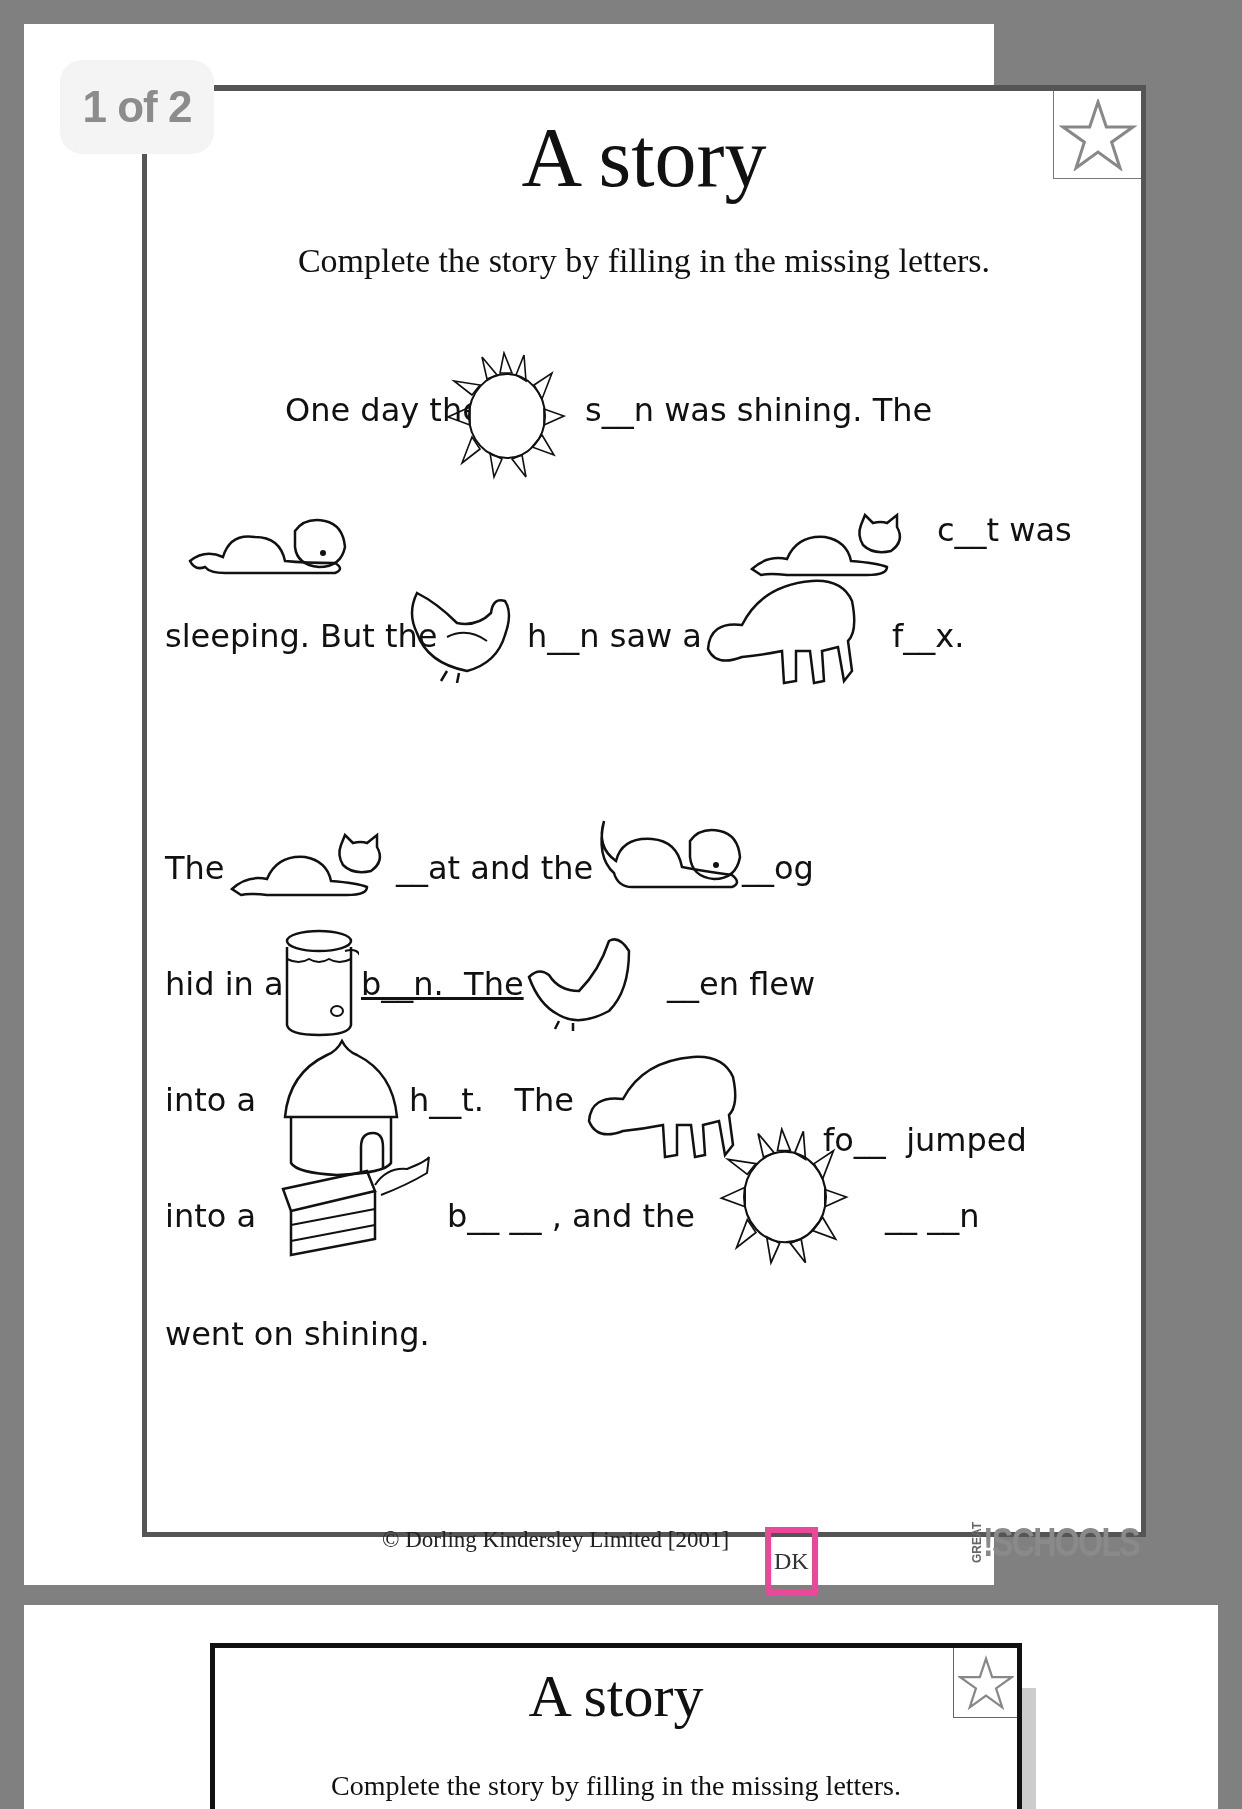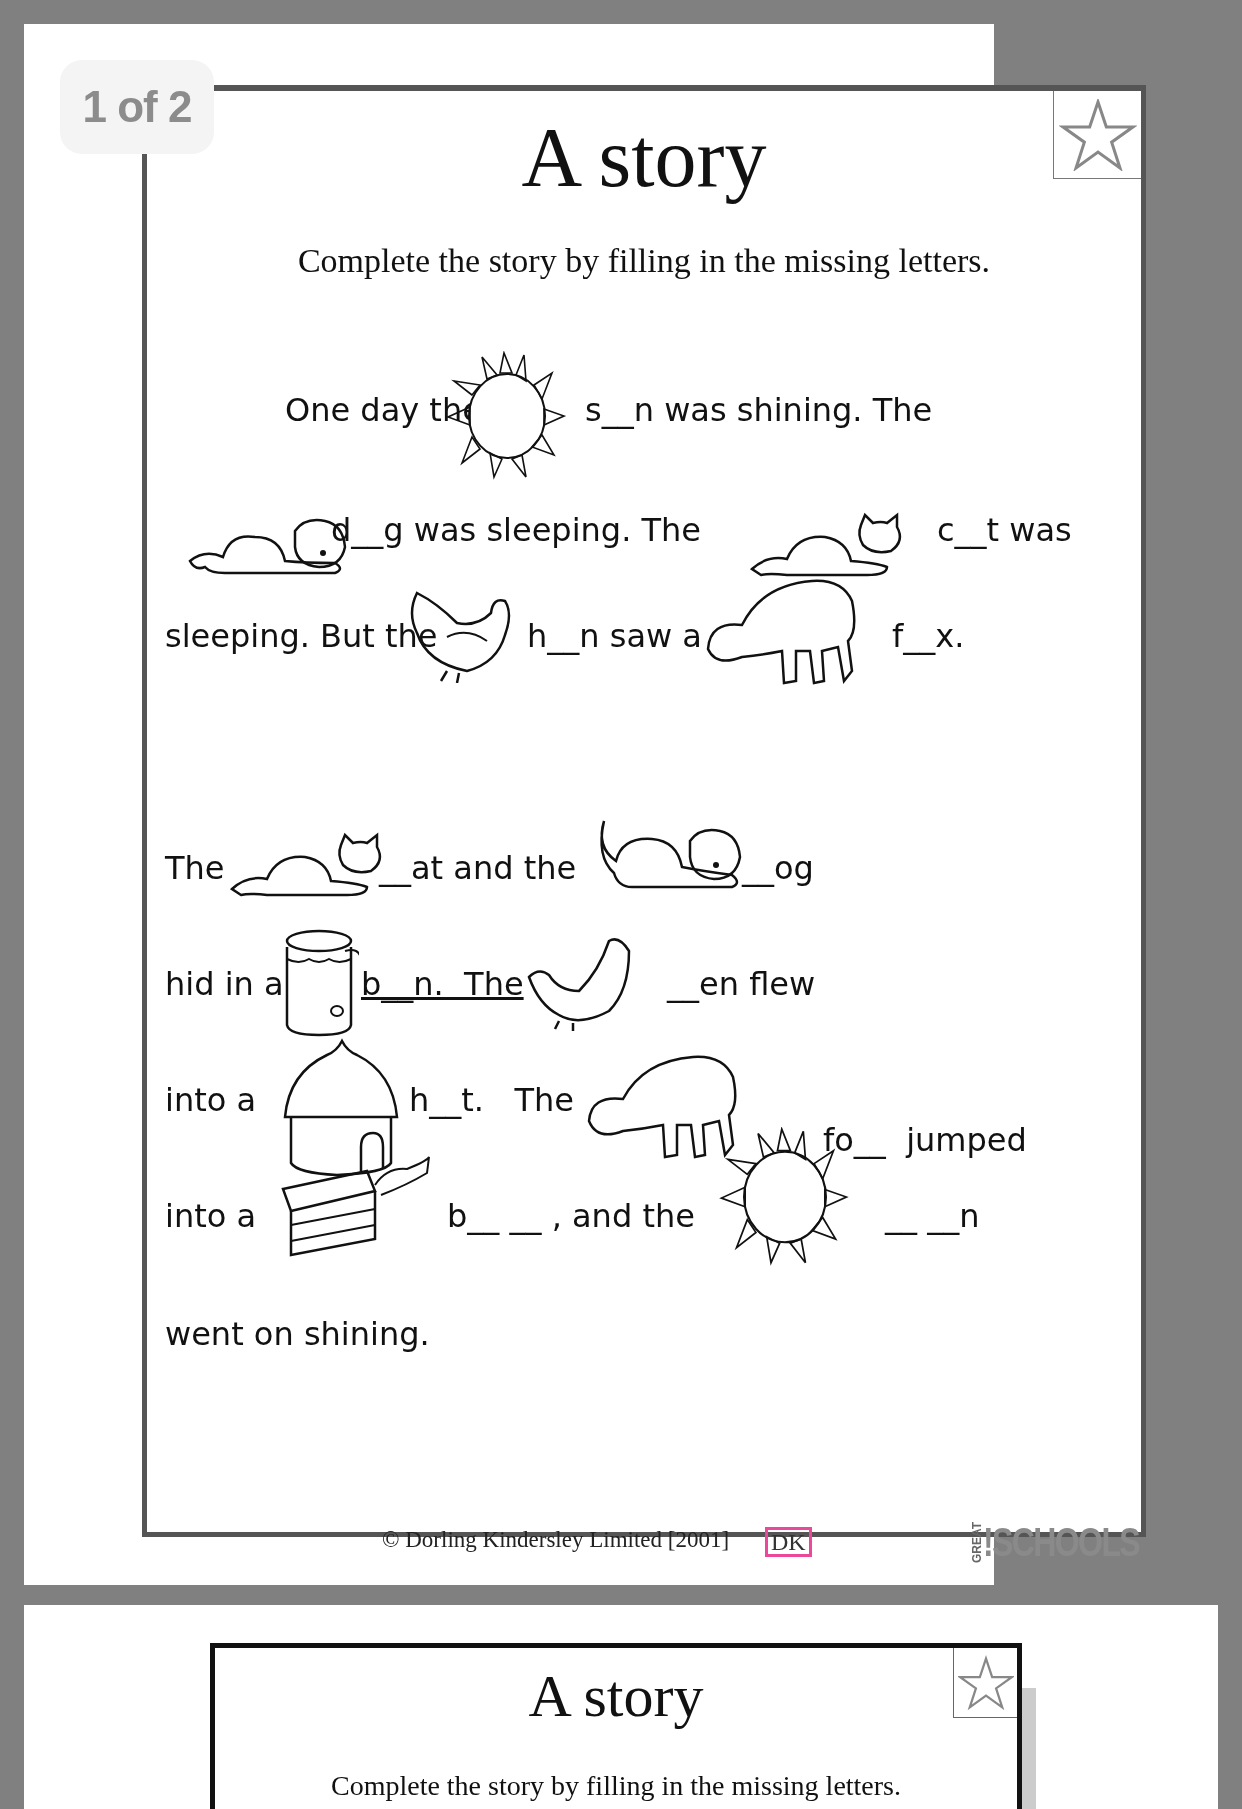--- a/index.html
+++ b/index.html
@@ -8,21 +8,21 @@
   .page1 { left:24px; top:24px; width:970px; height:1561px; }
   .page2 { left:24px; top:1605px; width:1194px; height:204px; }
   .badge { position:absolute; left:60px; top:60px; width:154px; height:94px; background:#f4f4f4; border-radius:22px; color:#8c8c8c; font-family:"Liberation Sans", sans-serif; font-size:44px; font-weight:bold; display:flex; align-items:center; justify-content:center; letter-spacing:-1px; z-index:3; }
   .frame { position:absolute; left:118px; top:61px; width:1004px; height:1452px; border:5px solid #555; border-top-width:6px; box-sizing:border-box; background:#fff; }
   .star-box { position:absolute; right:0px; top:0px; width:88px; height:88px; border-left:1.5px solid #777; border-bottom:1.5px solid #777; box-sizing:border-box; display:flex; align-items:center; justify-content:center; }
   .title { position:absolute; left:0; right:0; top:18px; text-align:center; font-size:84px; color:#111; font-family:"Liberation Serif", serif; }
   .instr { position:absolute; left:0; right:0; top:150px; text-align:center; font-size:34px; line-height:40px; color:#111; }
   .story-line { position:absolute; font-family:"DejaVu Sans", sans-serif; font-size:32px; color:#111; white-space:pre; letter-spacing:0px; }
   .pic { position:absolute; }
   .footer-copy { position:absolute; left:382px; top:1527px; font-size:23px; color:#222; }
-  .dk { position:absolute; left:765px; top:1527px; font-family:"Liberation Serif", serif; font-size:24px; color:#333; border:3px solid #ec4899; padding:0 3px; line-height:24px; }
+  .dk { position:absolute; left:765px; top:1527px; font-family:"Liberation Serif", serif; font-size:24px; color:#333; border:6px solid #ec4899; padding:16px 3px; line-height:24px; }
   .gs { position:absolute; left:971px; top:1520px; display:flex; align-items:center; color:#888; }
   .gs-great { writing-mode:vertical-rl; transform:rotate(180deg); font-family:"Liberation Sans", sans-serif; font-size:12px; font-weight:bold; color:#666; line-height:12px; }
   .gs-schools { font-family:"Liberation Sans", sans-serif; font-weight:bold; font-size:40px; color:#8a8a8a; letter-spacing:-2px; transform:scaleX(0.8); transform-origin:left center; }
   .frame2 { position:absolute; left:186px; top:38px; width:812px; height:200px; border:5px solid #111; box-sizing:border-box; background:#fff; }
   .frame2-shadow { position:absolute; left:998px; top:83px; width:14px; height:140px; background:#ccc; }
   .title2 { position:absolute; left:0; right:0; top:14px; text-align:center; font-size:60px; color:#111; }
   .instr2 { position:absolute; left:0; right:0; top:122px; text-align:center; font-size:28px; color:#111; }
   .star-box2 { position:absolute; right:0; top:0; width:64px; height:70px; border-left:1.5px solid #666; border-bottom:1.5px solid #666; box-sizing:border-box; display:flex; align-items:center; justify-content:center; }
 </style>
 </head>
@@ -59,21 +59,20 @@
           <polygon points="30,44 12,30 38,34"></polygon>
       </g>
     </svg>
     <span class="story-line" style="left:438px;top:300px;">s__n was shining. The</span>
 
     <svg class="pic" style="left:38px;top:420px;" width="170" height="70" viewBox="0 0 170 70">
       <path d="M5,50 Q20,38 38,46 Q45,22 70,26 Q95,26 100,50 Q120,52 150,52 Q160,58 150,62 L40,62 Q25,62 20,56 Q10,60 5,50 Z" fill="none" stroke="#111" stroke-width="2.5"></path>
       <path d="M110,20 Q120,6 140,10 Q158,14 160,36 Q156,56 134,56 Q112,54 110,36 Z" fill="none" stroke="#111" stroke-width="2.5"></path>
       <circle cx="138" cy="42" r="3" fill="#111"></circle>
     </svg>
-    <span class="story-line" style="left:184px;top:420px;">d__g was sleeping. The</span>
     <svg class="pic" style="left:600px;top:420px;" width="160" height="70" viewBox="0 0 160 70">
       <path d="M5,58 Q20,44 40,48 Q50,24 78,26 Q100,30 104,50 Q130,52 140,56 Q140,64 120,64 L40,64 Q22,62 14,64 Z" fill="none" stroke="#111" stroke-width="2.5"></path>
       <path d="M114,14 L118,4 L126,12 Q134,10 140,12 L150,4 L150,16 Q158,30 144,40 Q126,44 116,34 Q110,24 114,14 Z" fill="none" stroke="#111" stroke-width="2.5"></path>
     </svg>
     <span class="story-line" style="left:790px;top:420px;text-align:right;">c__t was</span>
 
     <span class="story-line" style="left:18px;top:526px;">sleeping. But the</span>
     <svg class="pic" style="left:250px;top:492px;" width="130" height="100" viewBox="0 0 130 100">
       <path d="M20,10 Q10,30 20,50 Q30,80 70,88 Q100,80 108,52 Q116,30 108,18 Q96,14 94,30 Q80,44 60,40 Q40,20 20,10 Z" fill="none" stroke="#111" stroke-width="2.5"></path>
       <path d="M50,54 Q70,44 90,58" fill="none" stroke="#111" stroke-width="2"></path>
@@ -84,21 +83,21 @@
       <path d="M6,78 Q8,50 40,54 Q60,14 110,10 Q140,8 150,30 Q156,60 146,70 L150,100 L142,110 L136,76 L120,80 L122,110 L112,112 L108,80 L94,80 L94,110 L82,112 L80,80 Q60,84 40,86 Q14,96 6,78 Z" fill="none" stroke="#111" stroke-width="2.5"></path>
     </svg>
     <span class="story-line" style="left:745px;top:526px;">f__x.</span>
 
 
     <span class="story-line" style="left:18px;top:758px;">The</span>
     <svg class="pic" style="left:80px;top:740px;" width="160" height="70" viewBox="0 0 160 70">
       <path d="M5,58 Q20,44 40,48 Q50,24 78,26 Q100,30 104,50 Q130,52 140,56 Q140,64 120,64 L40,64 Q22,62 14,64 Z" fill="none" stroke="#111" stroke-width="2.5"></path>
       <path d="M114,14 L118,4 L126,12 Q134,10 140,12 L150,4 L150,16 Q158,30 144,40 Q126,44 116,34 Q110,24 114,14 Z" fill="none" stroke="#111" stroke-width="2.5"></path>
     </svg>
-    <span class="story-line" style="left:232px;top:758px;">__at and the</span>
+    <span class="story-line" style="left:249px;top:758px;">__at and the</span>
     <svg class="pic" style="left:445px;top:726px;" width="160" height="80" viewBox="0 0 160 80">
       <path d="M12,4 Q4,30 24,44 Q30,20 60,22 Q85,24 90,50 Q110,54 140,58 Q150,66 140,70 L40,70 Q26,70 22,56 Q4,40 12,4 Z" fill="none" stroke="#111" stroke-width="2.5"></path>
       <path d="M98,24 Q108,10 128,14 Q146,18 148,40 Q144,62 122,62 Q100,60 98,40 Z" fill="none" stroke="#111" stroke-width="2.5"></path>
       <circle cx="124" cy="48" r="3" fill="#111"></circle>
     </svg>
     <span class="story-line" style="left:595px;top:758px;">__og</span>
 
     <span class="story-line" style="left:18px;top:874px;">hid in a</span>
     <svg class="pic" style="left:132px;top:838px;" width="80" height="110" viewBox="0 0 80 110">
       <ellipse cx="40" cy="12" rx="32" ry="10" fill="none" stroke="#111" stroke-width="2.5"></ellipse>

